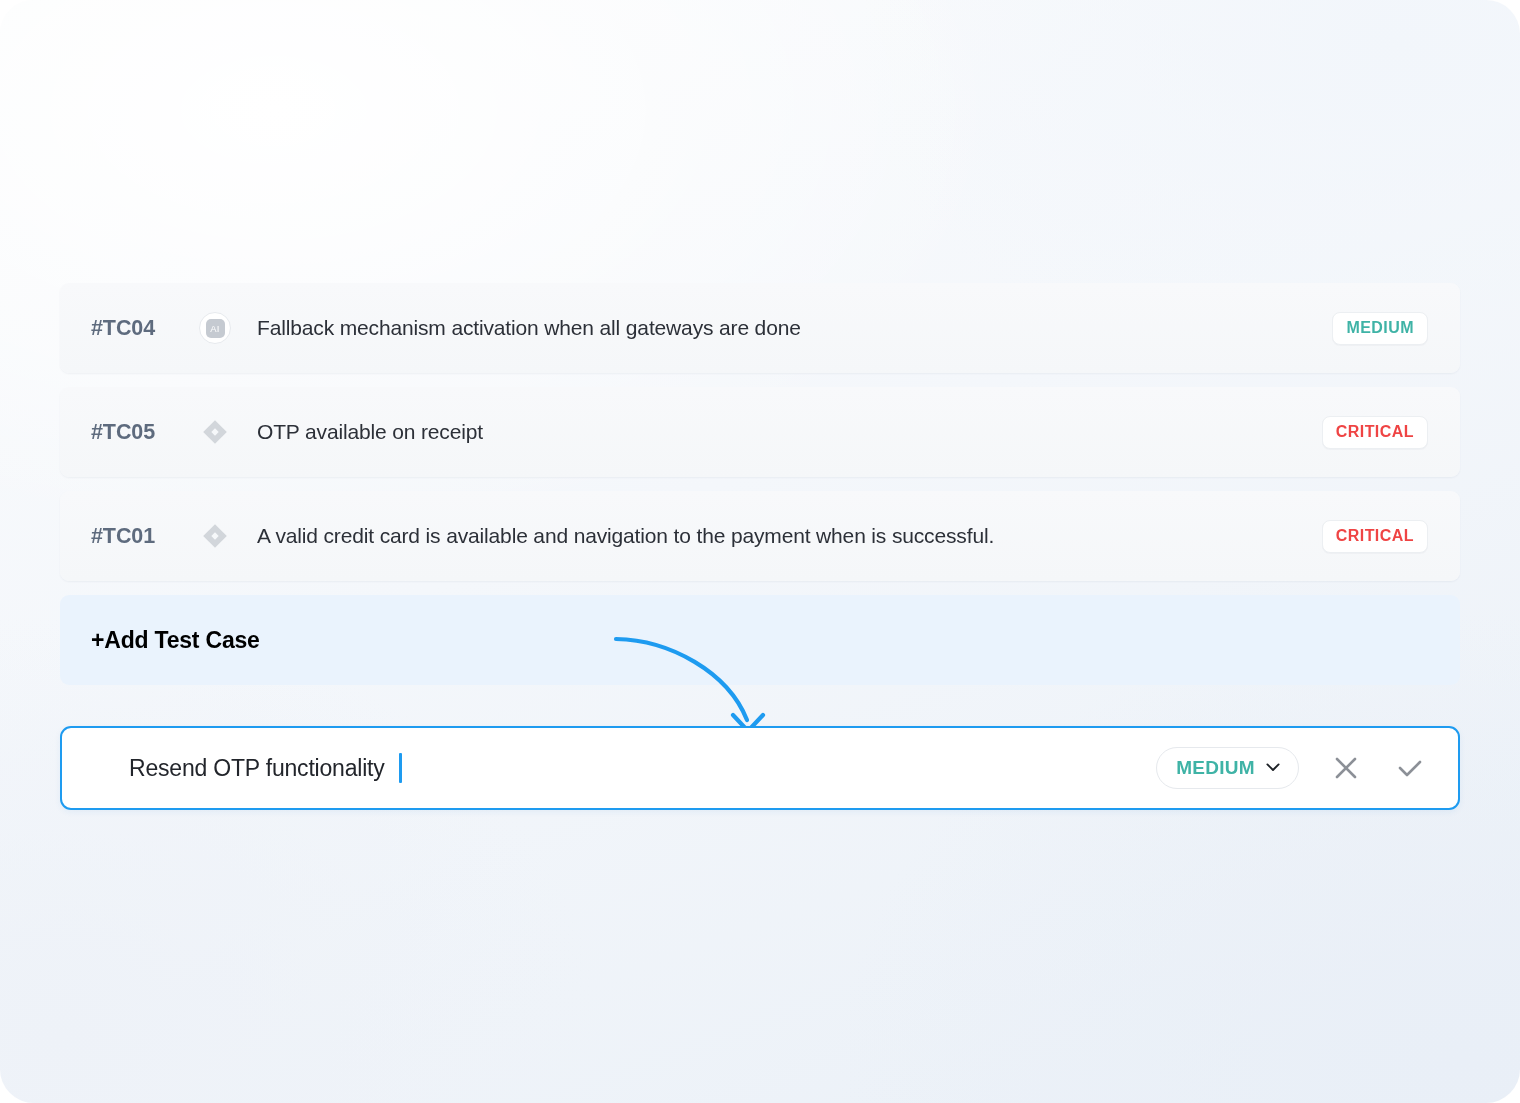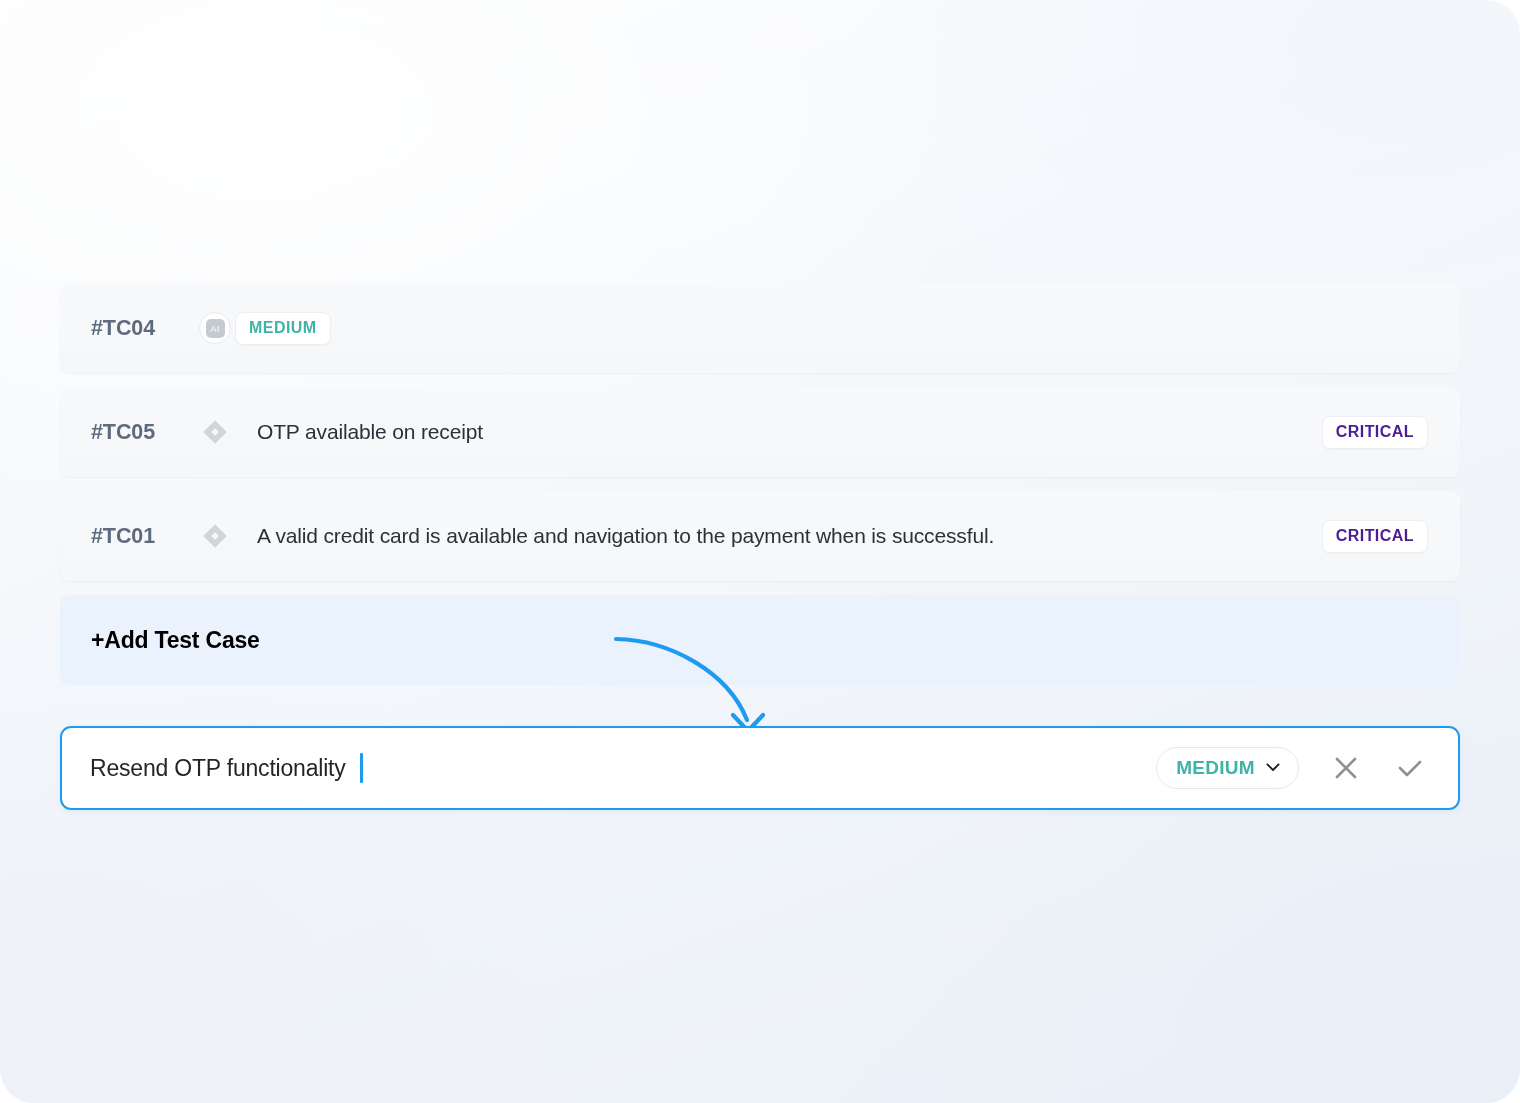--- a/index.html
+++ b/index.html
@@ -117,21 +117,21 @@
     background: #ffffff;
     border: 1px solid #eceff2;
     padding: 7px 13px 8px;
     font-size: 16px;
     font-weight: 700;
     letter-spacing: 0.45px;
     line-height: 1;
     box-shadow: 0 1px 1px rgba(25,45,75,0.03);
   }
   .pill.medium  { color: #3fb3a6; }
-  .pill.critical{ color: #4c1d95; }
+  .pill.critical{ color: #ef4444; }
 
   
   .add-row {
     position: relative;
     height: 90px;
     border-radius: 9px;
     background: #eaf3fd;
     display: flex;
     align-items: center;
     padding: 0 31px;
@@ -159,20 +159,21 @@
     display: flex;
     align-items: center;
     padding: 0 25px 0 28px;
     box-shadow: 0 2px 6px rgba(30,120,200,0.07);
   }
   .editor-text-wrap {
     flex: 1 1 auto;
     display: flex;
     align-items: center;
     min-width: 0;
+    margin-left: 39px;
   }
   .editor-value {
     font-size: 23px;
     color: #22252b;
     letter-spacing: -0.2px;
     white-space: nowrap;
   }
   .caret {
     display: inline-block;
     width: 3px;
@@ -236,20 +237,21 @@
 
   <div class="list">
 
     <div class="case-row">
       <span class="case-id">#TC04</span>
       <span class="marker">
         <span class="ai-badge">
           <span class="ai-chip">AI</span>
         </span>
       </span>
+      <span class="case-title">Fallback mechanism activation when all gateways are done</span>
       <span class="pill medium">MEDIUM</span>
     </div>
 
     <div class="case-row">
       <span class="case-id">#TC05</span>
       <span class="marker">
         <svg class="diamond-icon" viewBox="0 0 26 26">
           <path d="M13 1.2 L24.8 13 L13 24.8 L1.2 13 Z" fill="#d2d6db"></path>
           <path d="M13 9.3 L16.7 13 L13 16.7 L9.3 13 Z" fill="#f6f8fa"></path>
         </svg>

